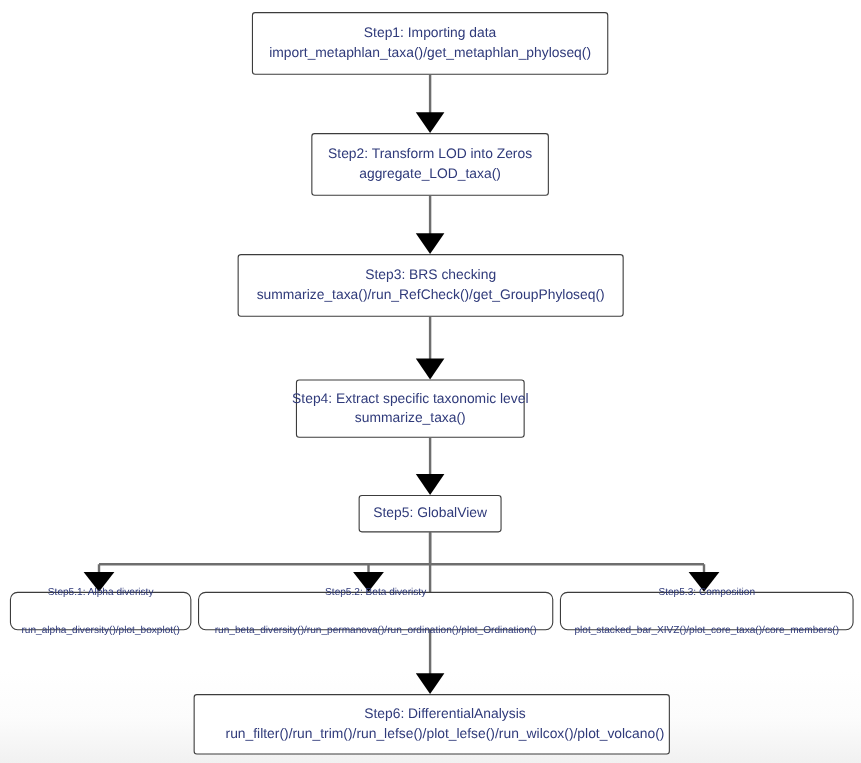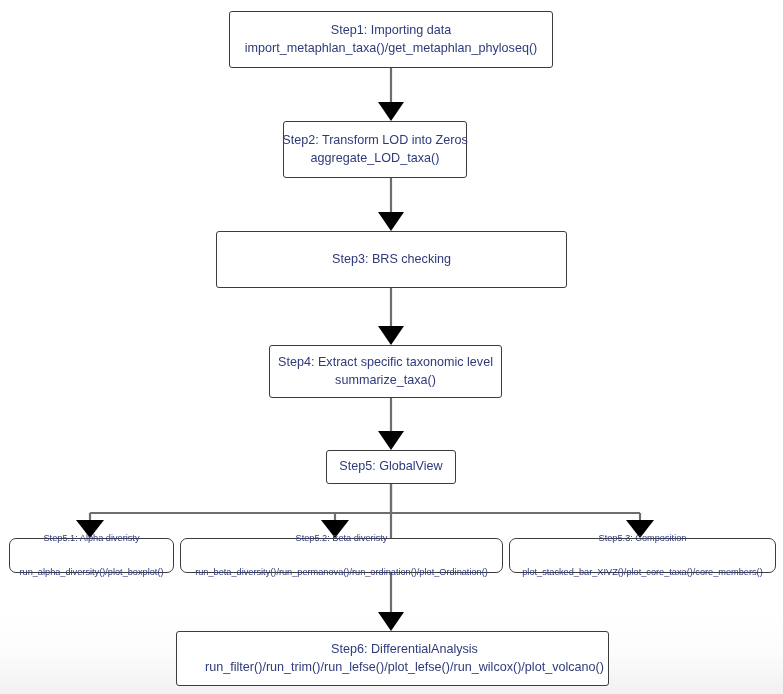--- a/index.html
+++ b/index.html
@@ -46,23 +46,23 @@
     z-index: 3;
   }
   .node .title  { display: block; white-space: nowrap; }
   .node .detail { display: block; white-space: nowrap; }
 
   .main-node { font-size: 12.6px; }
   .sub-node  { font-size: 9.2px; border-radius: 7px; line-height: 1.45; gap: 20px; }
 
   
   #node-step1 { left: 229px; top: 11px;  width: 324px; height: 57px; }
-  #node-step2 { left: 283px; top: 121px; width: 184px; height: 57px; }
+  #node-step2 { left: 283px; top: 121px; width: 216px; height: 57px; }
   #node-step3 { left: 216px; top: 231px; width: 351px; height: 57px; }
-  #node-step4 { left: 269px; top: 345px; width: 233px; height: 53px; }
+  #node-step4 { left: 269px; top: 345px; width: 208px; height: 53px; }
   #node-step5 { left: 326px; top: 450px; width: 130px; height: 34px; text-align: center; }
   #node-step51{ left: 9px;   top: 538px; width: 165px; height: 35px; }
   #node-step52{ left: 180px; top: 538px; width: 323px; height: 35px; }
   #node-step53{ left: 509px; top: 538px; width: 267px; height: 35px; }
   #node-step6 { left: 176px; top: 631px; width: 433px; height: 55px; padding-left: 24px; }
 </style>
 </head>
 <body>
 
 <div id="canvas">
@@ -120,20 +120,21 @@
     <span class="detail">import_metaphlan_taxa()/get_metaphlan_phyloseq()</span>
   </div>
 
   <div class="node main-node" id="node-step2">
     <span class="title">Step2: Transform LOD into Zeros</span>
     <span class="detail">aggregate_LOD_taxa()</span>
   </div>
 
   <div class="node main-node" id="node-step3">
     <span class="title">Step3: BRS checking</span>
+    <span class="detail">summarize_taxa()/run_RefCheck()/get_GroupPhyloseq()</span>
   </div>
 
   <div class="node main-node" id="node-step4">
     <span class="title">Step4: Extract specific taxonomic level</span>
     <span class="detail">summarize_taxa()</span>
   </div>
 
   <div class="node main-node" id="node-step5">
     <span class="title">Step5: GlobalView</span>
   </div>

